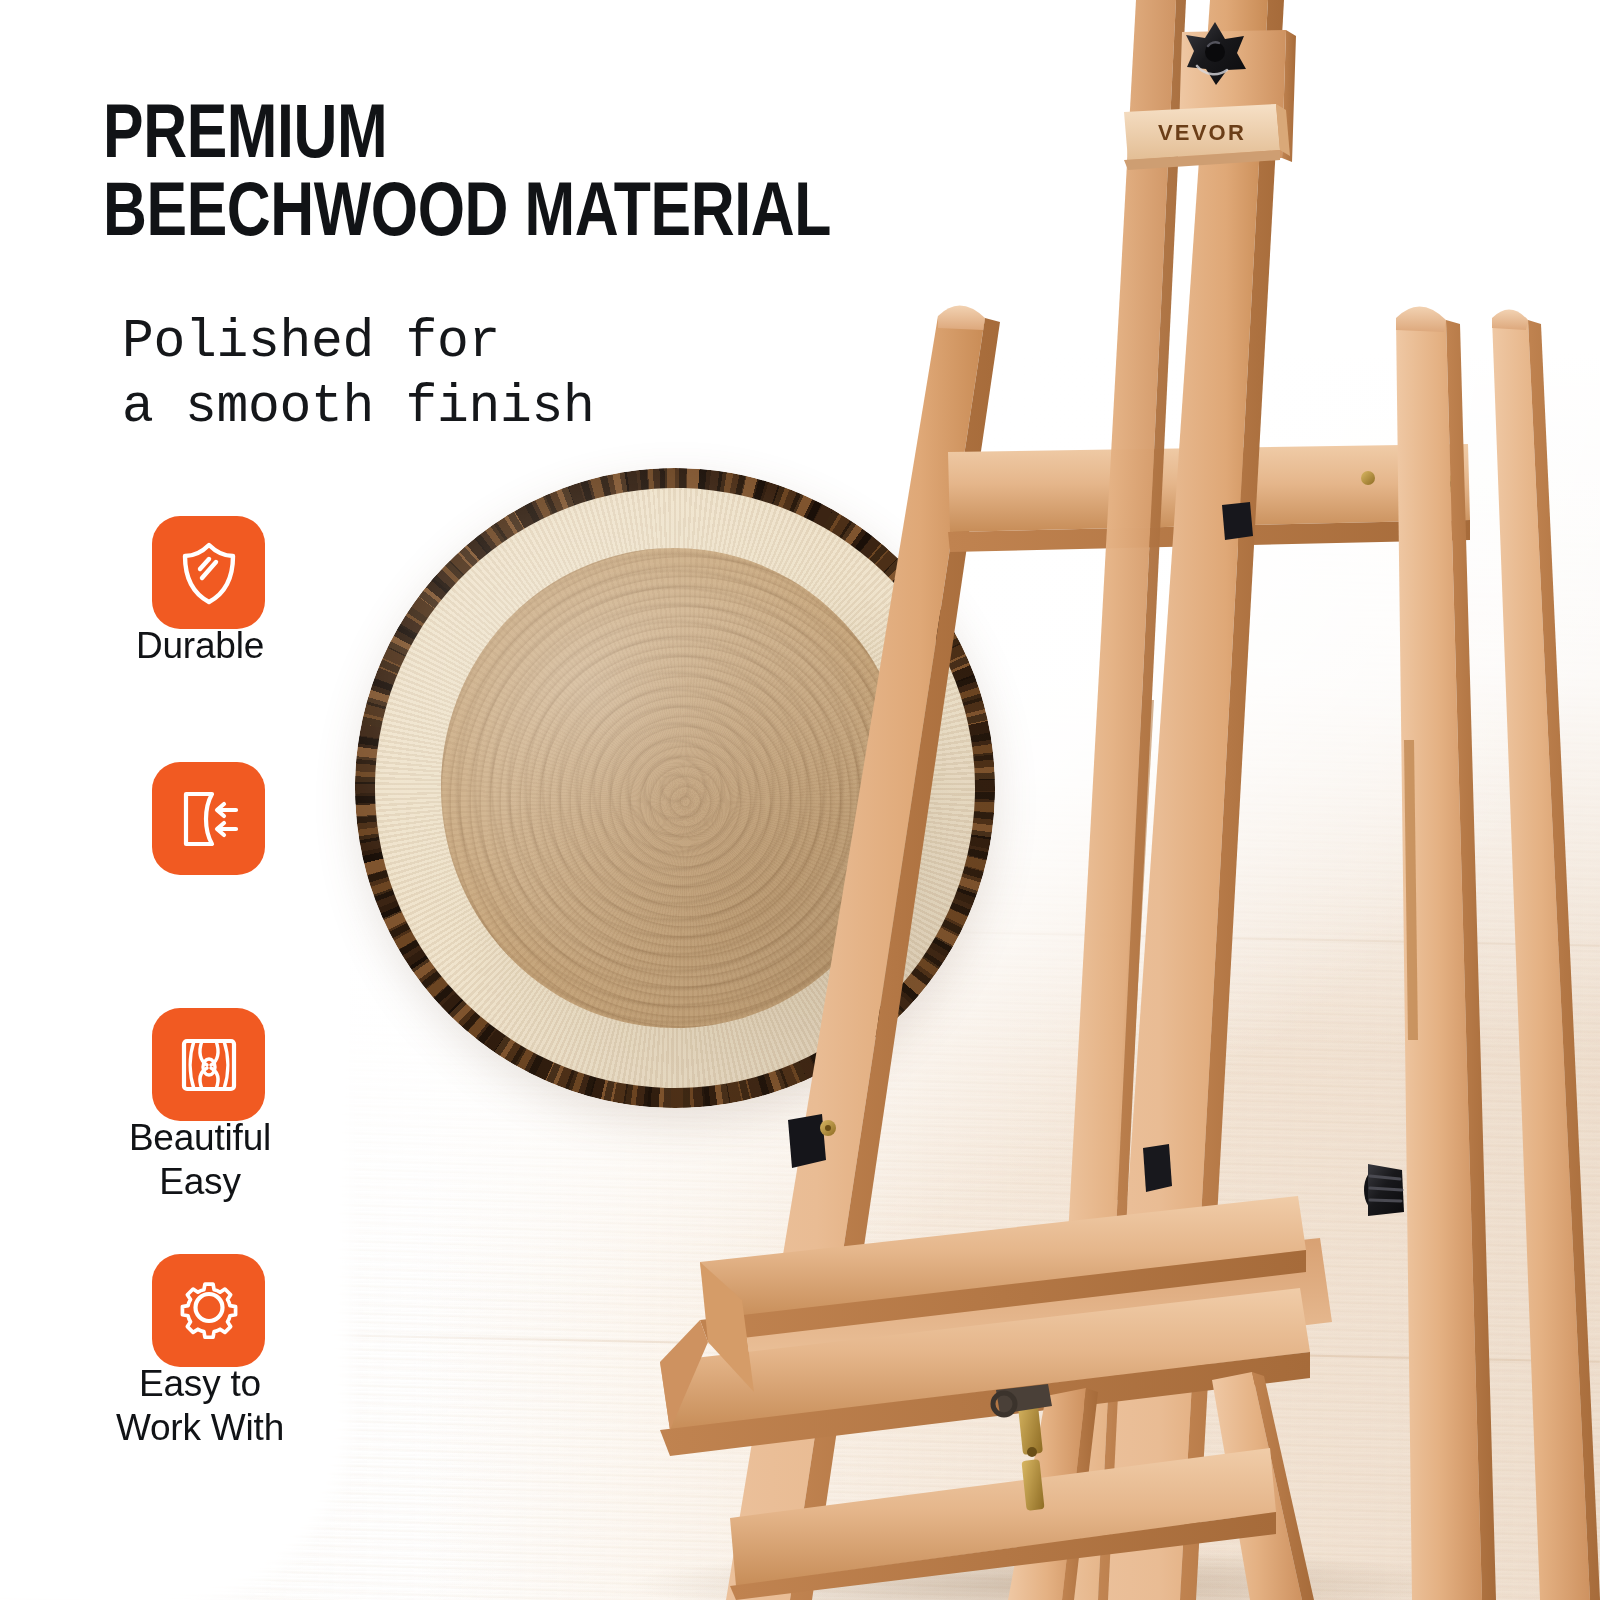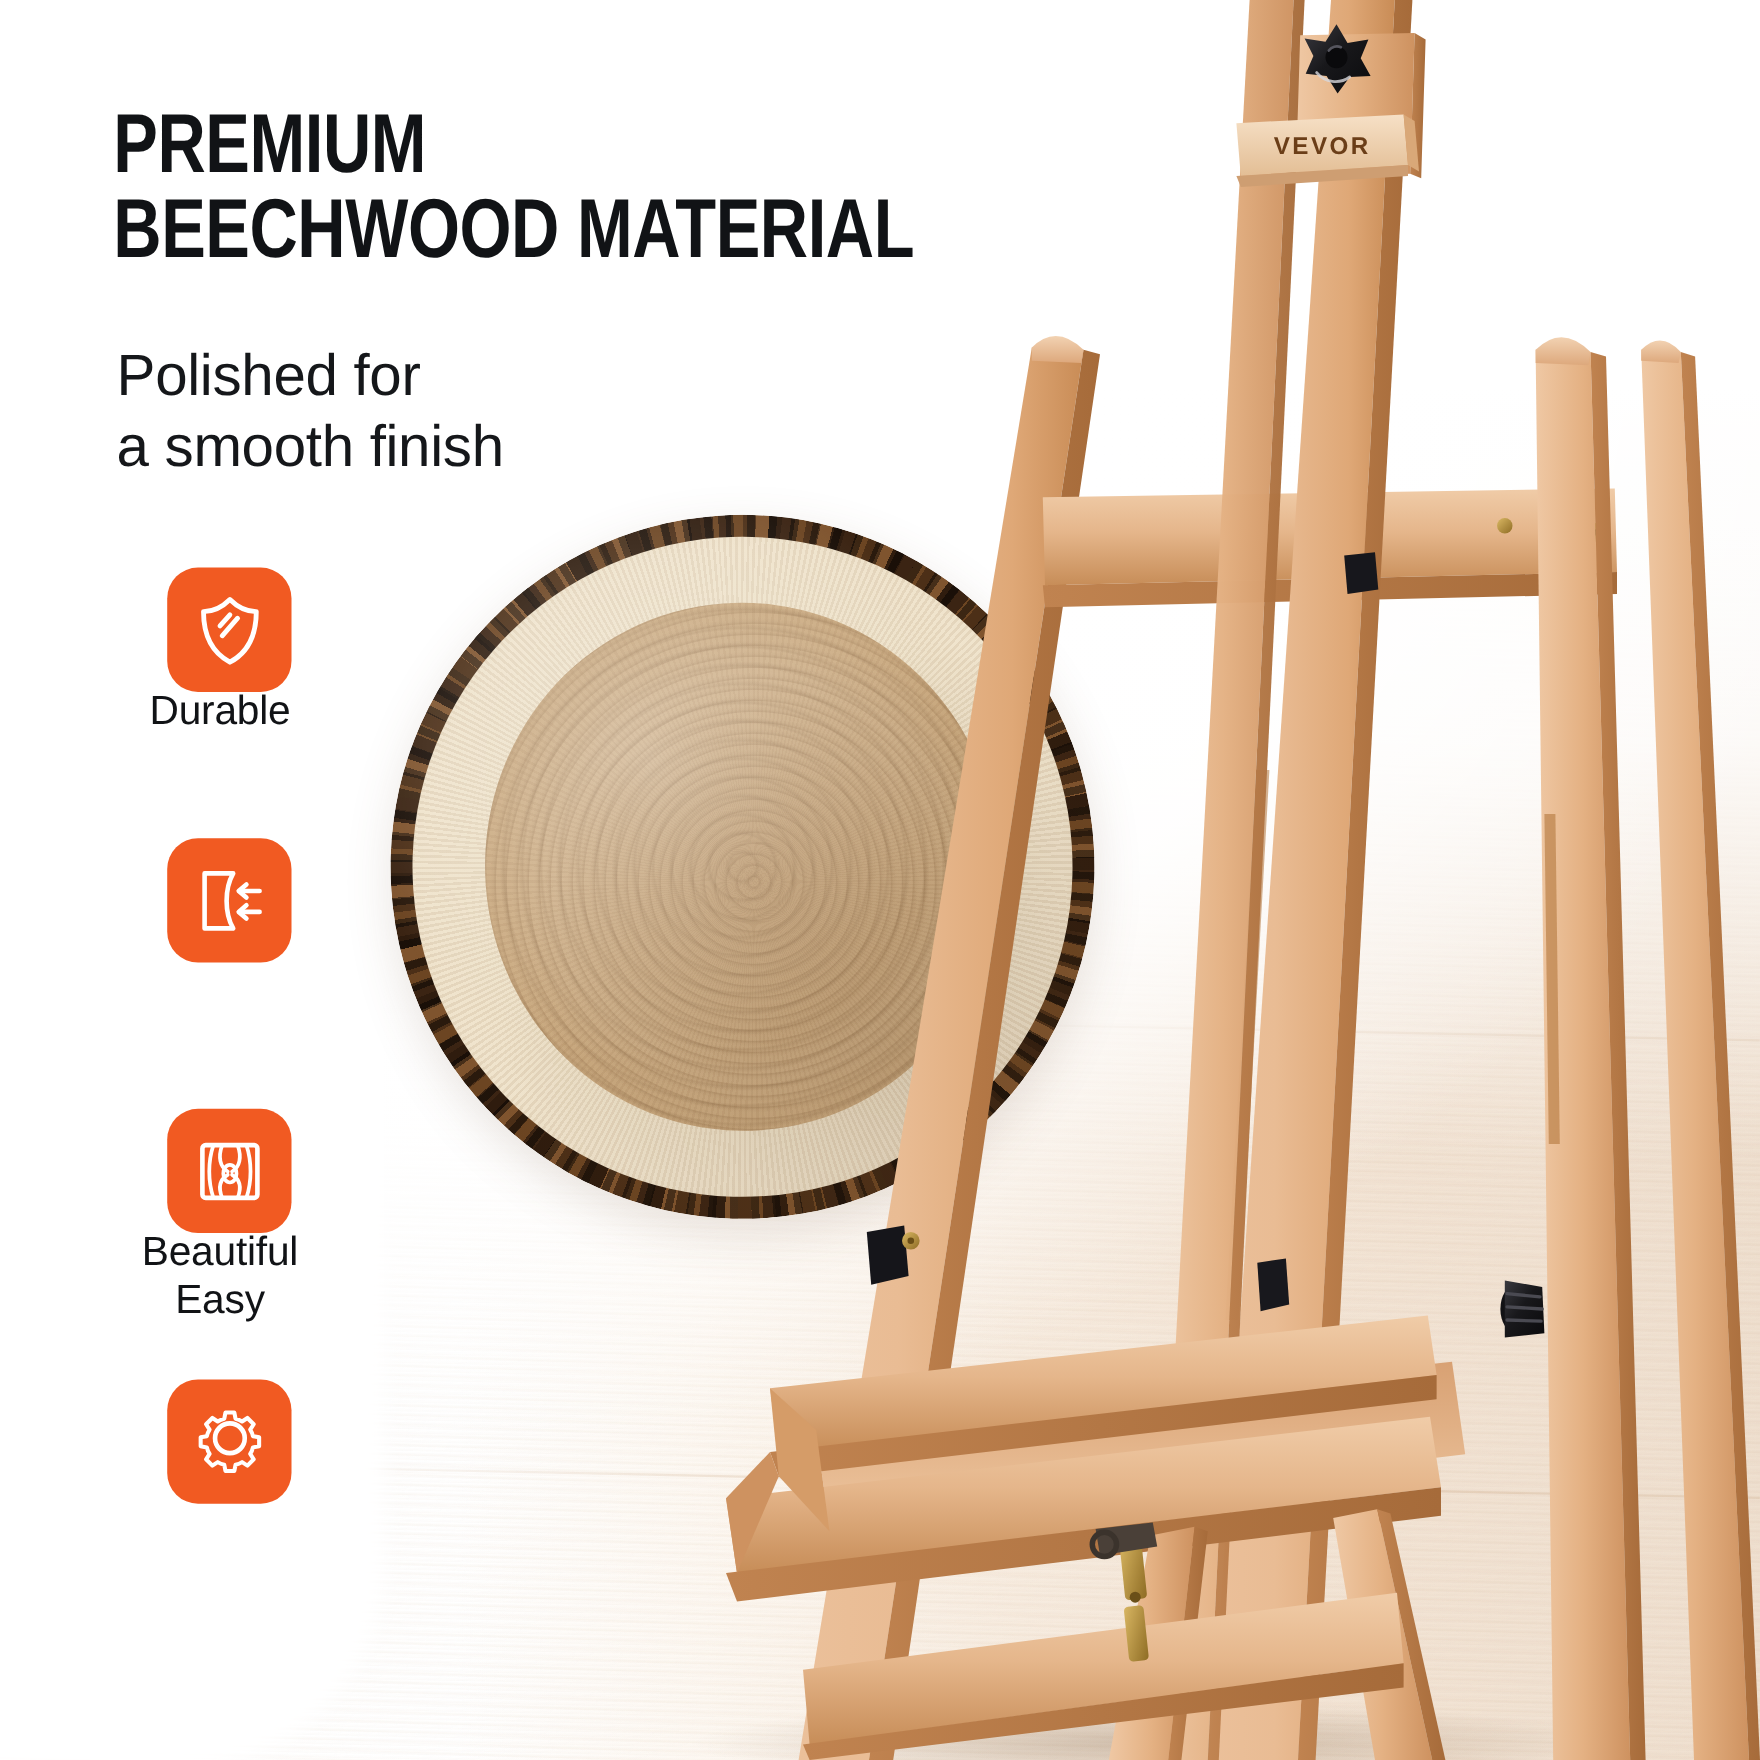--- a/index.html
+++ b/index.html
@@ -73,26 +73,27 @@
     font-weight:700;
     font-size:76px;
     line-height:1.02;
     letter-spacing:-0.5px;
     color:#111316;
     transform:scaleX(.80);
     transform-origin:left top;
     white-space:pre-line;
   }
   .subhead {
-    position:absolute; left:106px; top:310px;
+    position:absolute; left:122px; top:310px;
     font-size:53px;
     line-height:1.22;
     color:#15171a;
     white-space:pre-line;
     letter-spacing:-0.3px;
+    font-family:Liberation Mono, monospace;
   }
 
   
   .features { position:absolute; left:0; top:516px; width:400px; }
   .feature { position:relative; height:246px; }
   .f-icon {
     position:absolute; left:152px; top:0;
     width:113px; height:113px;
     border-radius:28px;
     display:flex; align-items:center; justify-content:center;
@@ -461,17 +462,19 @@
                      A19.4,19.4 0 0 1 21,16.8 L24.6,22.3 L18.1,28.8 L12.6,25.2
                      A19.4,19.4 0 0 1 5.8,28 L4.6,34.4 L-4.6,34.4 L-5.8,28
                      A19.4,19.4 0 0 1 -12.6,25.2 L-18.1,28.8 L-24.6,22.3 L-21,16.8
                      A19.4,19.4 0 0 1 -23.8,10 L-30.2,8.8 L-30.2,-0.4 L-23.8,-1.6
                      A19.4,19.4 0 0 1 -21,-8.4 L-24.6,-13.9 L-18.1,-20.4 L-12.6,-16.8
                      A19.4,19.4 0 0 1 -5.8,-19.6 Z" fill="none" stroke="#fff" stroke-width="4.2" stroke-linejoin="round" transform="translate(0,-4) scale(0.88)"></path>
             <circle cx="0" cy="-3.5" r="13.5" fill="none" stroke="#fff" stroke-width="4.2"></circle>
           </g>
         </svg>
       </div>
+      <div class="f-label">Easy to
+Work With</div>
     </div>
 
   </div>
 
 </div>
 
 </body></html>

